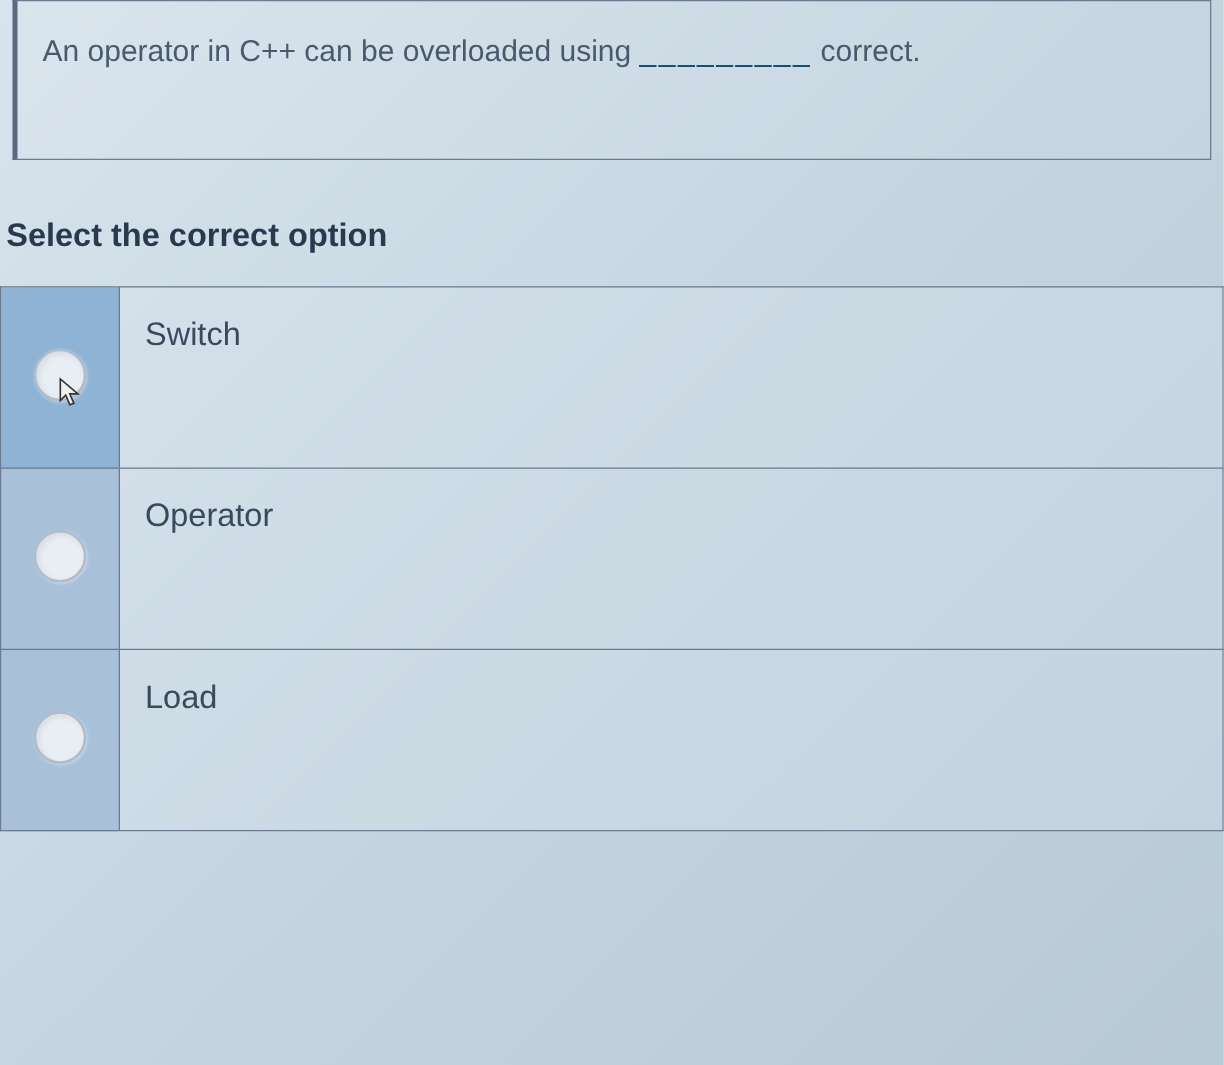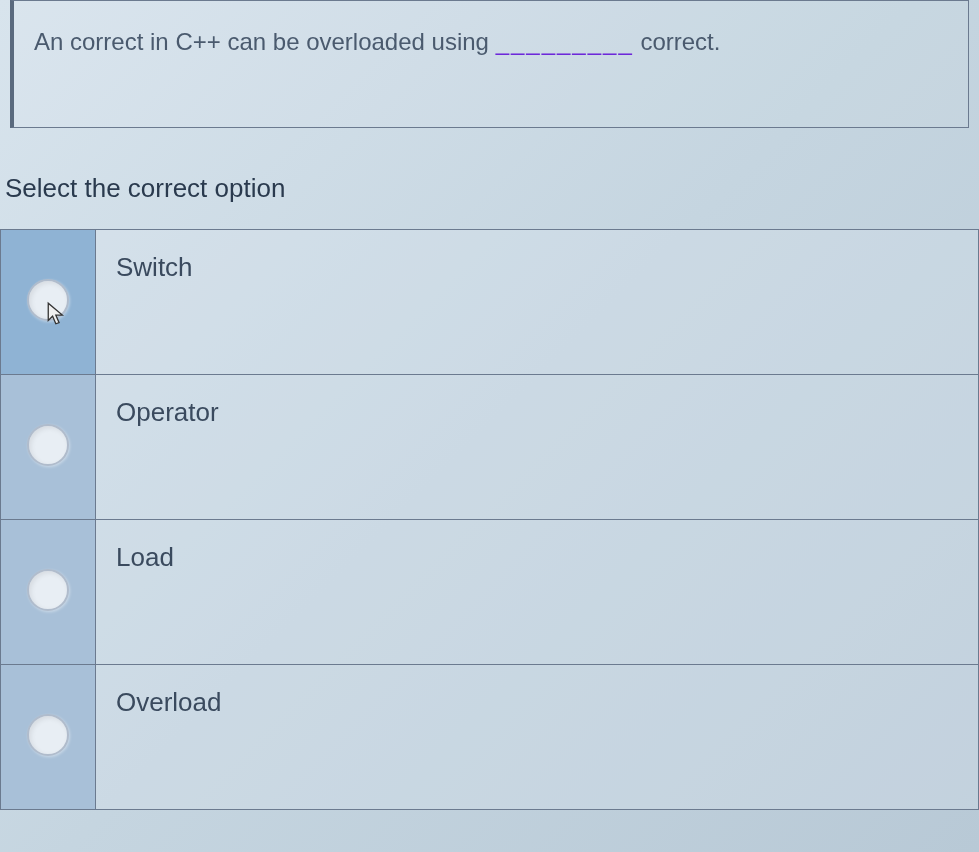--- a/index.html
+++ b/index.html
@@ -22,26 +22,26 @@
       padding: 25px 20px 70px 20px;
       background: rgba(255,255,255,0.05);
     }
     .question-text {
       font-size: 24px;
       color: #4a5a6e;
       line-height: 1.3;
     }
     .blank {
       letter-spacing: 2px;
-      color: #6d28d9;
+      color: #0c4a6e;
       margin-top: 36px;
     }
     .instruction {
       font-size: 26px;
-      font-weight: normal;
+      font-weight: bold;
       color: #2a3a4e;
       padding: 25px 0 25px 5px;
     }
     .options-table {
       width: 100%;
       border-collapse: collapse;
     }
     .option-row {
       border: 1px solid #6b7a8f;
       height: 145px;
@@ -83,21 +83,21 @@
     .radio-wrapper {
       position: relative;
       display: inline-block;
     }
   </style>
 </head>
 <body>
 
 <div class="question-box">
   <span class="question-text">
-    <span>An correct in C++ can be overloaded using </span><span class="blank">_________</span><span> correct.</span>
+    <span>An operator in C++ can be overloaded using </span><span class="blank">_________</span><span> correct.</span>
   </span>
 </div>
 
 <div class="instruction">Select the correct option</div>
 
 <table class="options-table">
   <tbody>
       <tr class="option-row">
     <td class="radio-cell active">
       <span class="radio-wrapper">
@@ -114,20 +114,14 @@
       <span class="radio-circle"></span>
     </td>
     <td class="label-cell">Operator</td>
   </tr>
   <tr class="option-row">
     <td class="radio-cell">
       <span class="radio-circle"></span>
     </td>
     <td class="label-cell">Load</td>
   </tr>
-  <tr class="option-row">
-    <td class="radio-cell">
-      <span class="radio-circle"></span>
-    </td>
-    <td class="label-cell">Overload</td>
-  </tr>
 </tbody>
   </table>
 
 </body></html>

